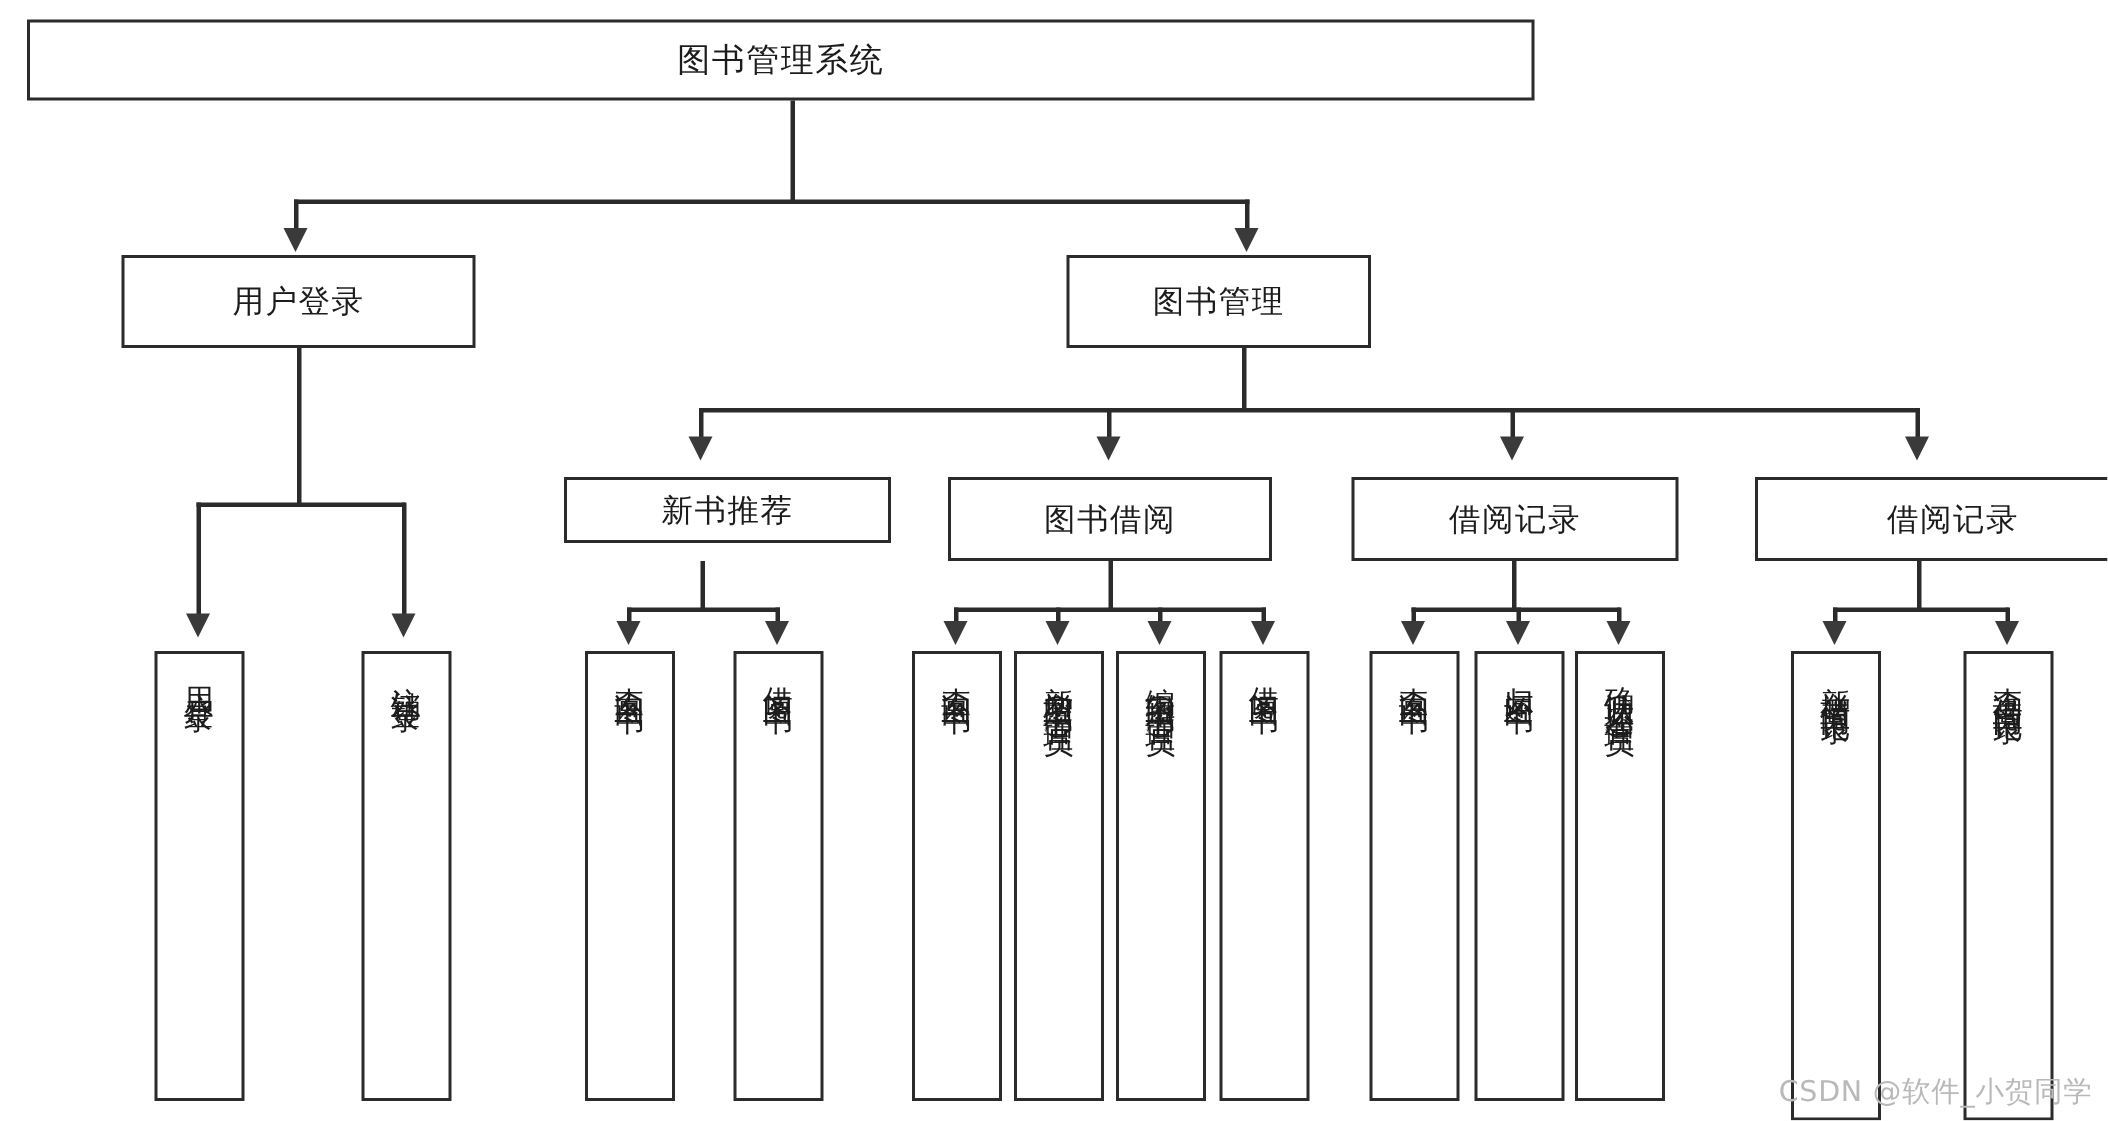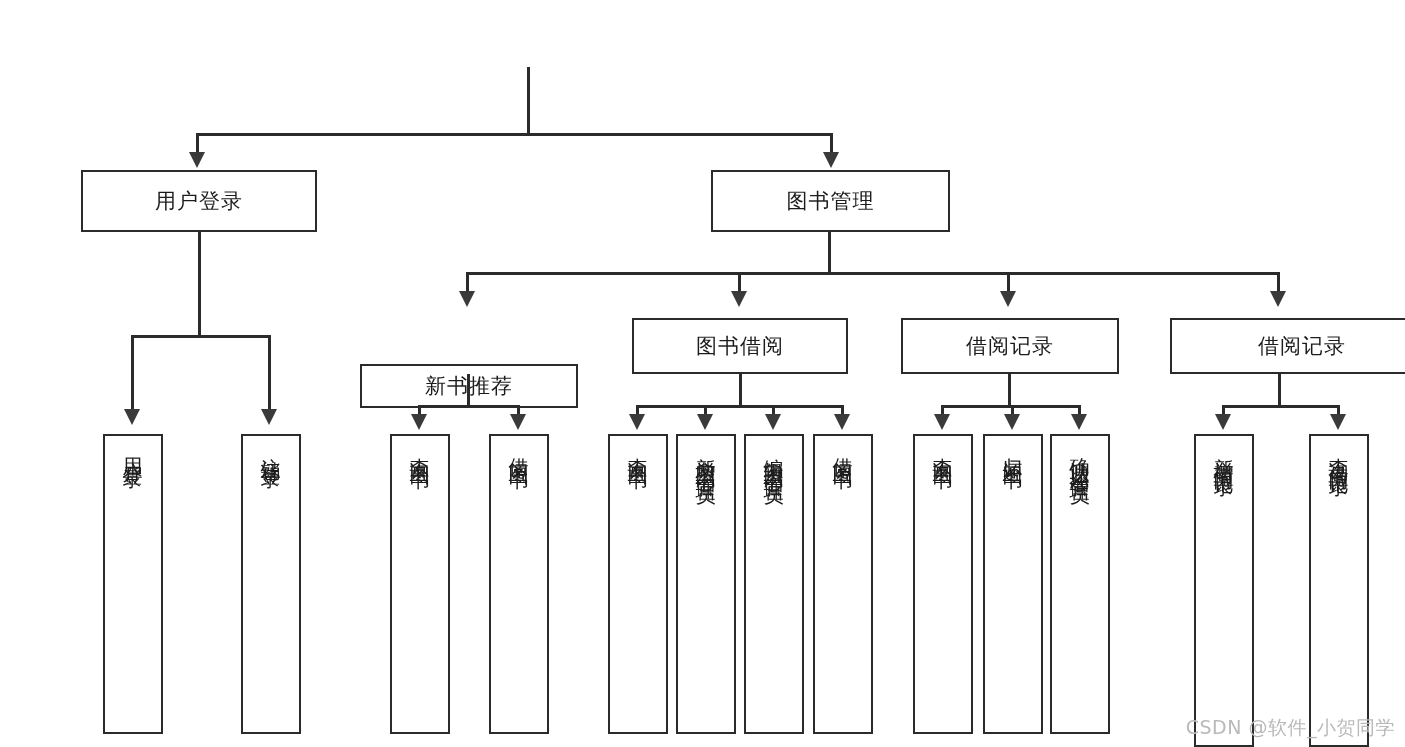--- a/index.html
+++ b/index.html
@@ -63,32 +63,35 @@
     color:#b9b9b9;
     letter-spacing:0.5px;
     white-space:nowrap;
   }
 </style>
 </head>
 <body>
 
 <div id="canvas">
 
+  <div class="node root h" style="left:18px;top:13px;width:1005px;height:54px;">
+    <span>图书管理系统</span>
+  </div>
 
   <div class="ln lv" style="left:527px;top:67px;width:3px;height:68px;"></div>
   <div class="ln lh" style="left:196px;top:133px;width:637px;height:3px;"></div>
   <div class="ln lv" style="left:196px;top:133px;width:3px;height:22px;"></div>
   <div class="arrow" style="left:189px;top:152px;"></div>
   <div class="ln lv" style="left:830px;top:133px;width:3px;height:22px;"></div>
   <div class="arrow" style="left:823px;top:152px;"></div>
 
   <div class="node h" style="left:81px;top:170px;width:236px;height:62px;">
     <span>用户登录</span>
   </div>
-  <div class="node h" style="left:711px;top:170px;width:239px;height:62px;">
+  <div class="node h" style="left:711px;top:170px;width:203px;height:62px;">
     <span>图书管理</span>
   </div>
 
   <div class="ln lv" style="left:198px;top:232px;width:3px;height:106px;"></div>
   <div class="ln lh" style="left:131px;top:335px;width:139px;height:3px;"></div>
   <div class="ln lv" style="left:131px;top:335px;width:3px;height:77px;"></div>
   <div class="arrow" style="left:124px;top:409px;"></div>
   <div class="ln lv" style="left:268px;top:335px;width:3px;height:77px;"></div>
   <div class="arrow" style="left:261px;top:409px;"></div>
 
@@ -96,21 +99,21 @@
   <div class="ln lh" style="left:466px;top:272px;width:814px;height:3px;"></div>
   <div class="ln lv" style="left:466px;top:272px;width:3px;height:22px;"></div>
   <div class="arrow" style="left:459px;top:291px;"></div>
   <div class="ln lv" style="left:738px;top:272px;width:3px;height:22px;"></div>
   <div class="arrow" style="left:731px;top:291px;"></div>
   <div class="ln lv" style="left:1007px;top:272px;width:3px;height:22px;"></div>
   <div class="arrow" style="left:1000px;top:291px;"></div>
   <div class="ln lv" style="left:1277px;top:272px;width:3px;height:22px;"></div>
   <div class="arrow" style="left:1270px;top:291px;"></div>
 
-  <div class="node h" style="left:360px;top:318px;width:218px;height:44px;margin-top:46px;">
+  <div class="node h" style="left:376px;top:318px;width:218px;height:44px;">
     <span>新书推荐</span>
   </div>
   <div class="node h" style="left:632px;top:318px;width:216px;height:56px;">
     <span>图书借阅</span>
   </div>
   <div class="node h" style="left:901px;top:318px;width:218px;height:56px;">
     <span>借阅记录</span>
   </div>
   <div class="node h" style="left:1170px;top:318px;width:264px;height:56px;text-align:center;">
     <span>借阅记录</span>

